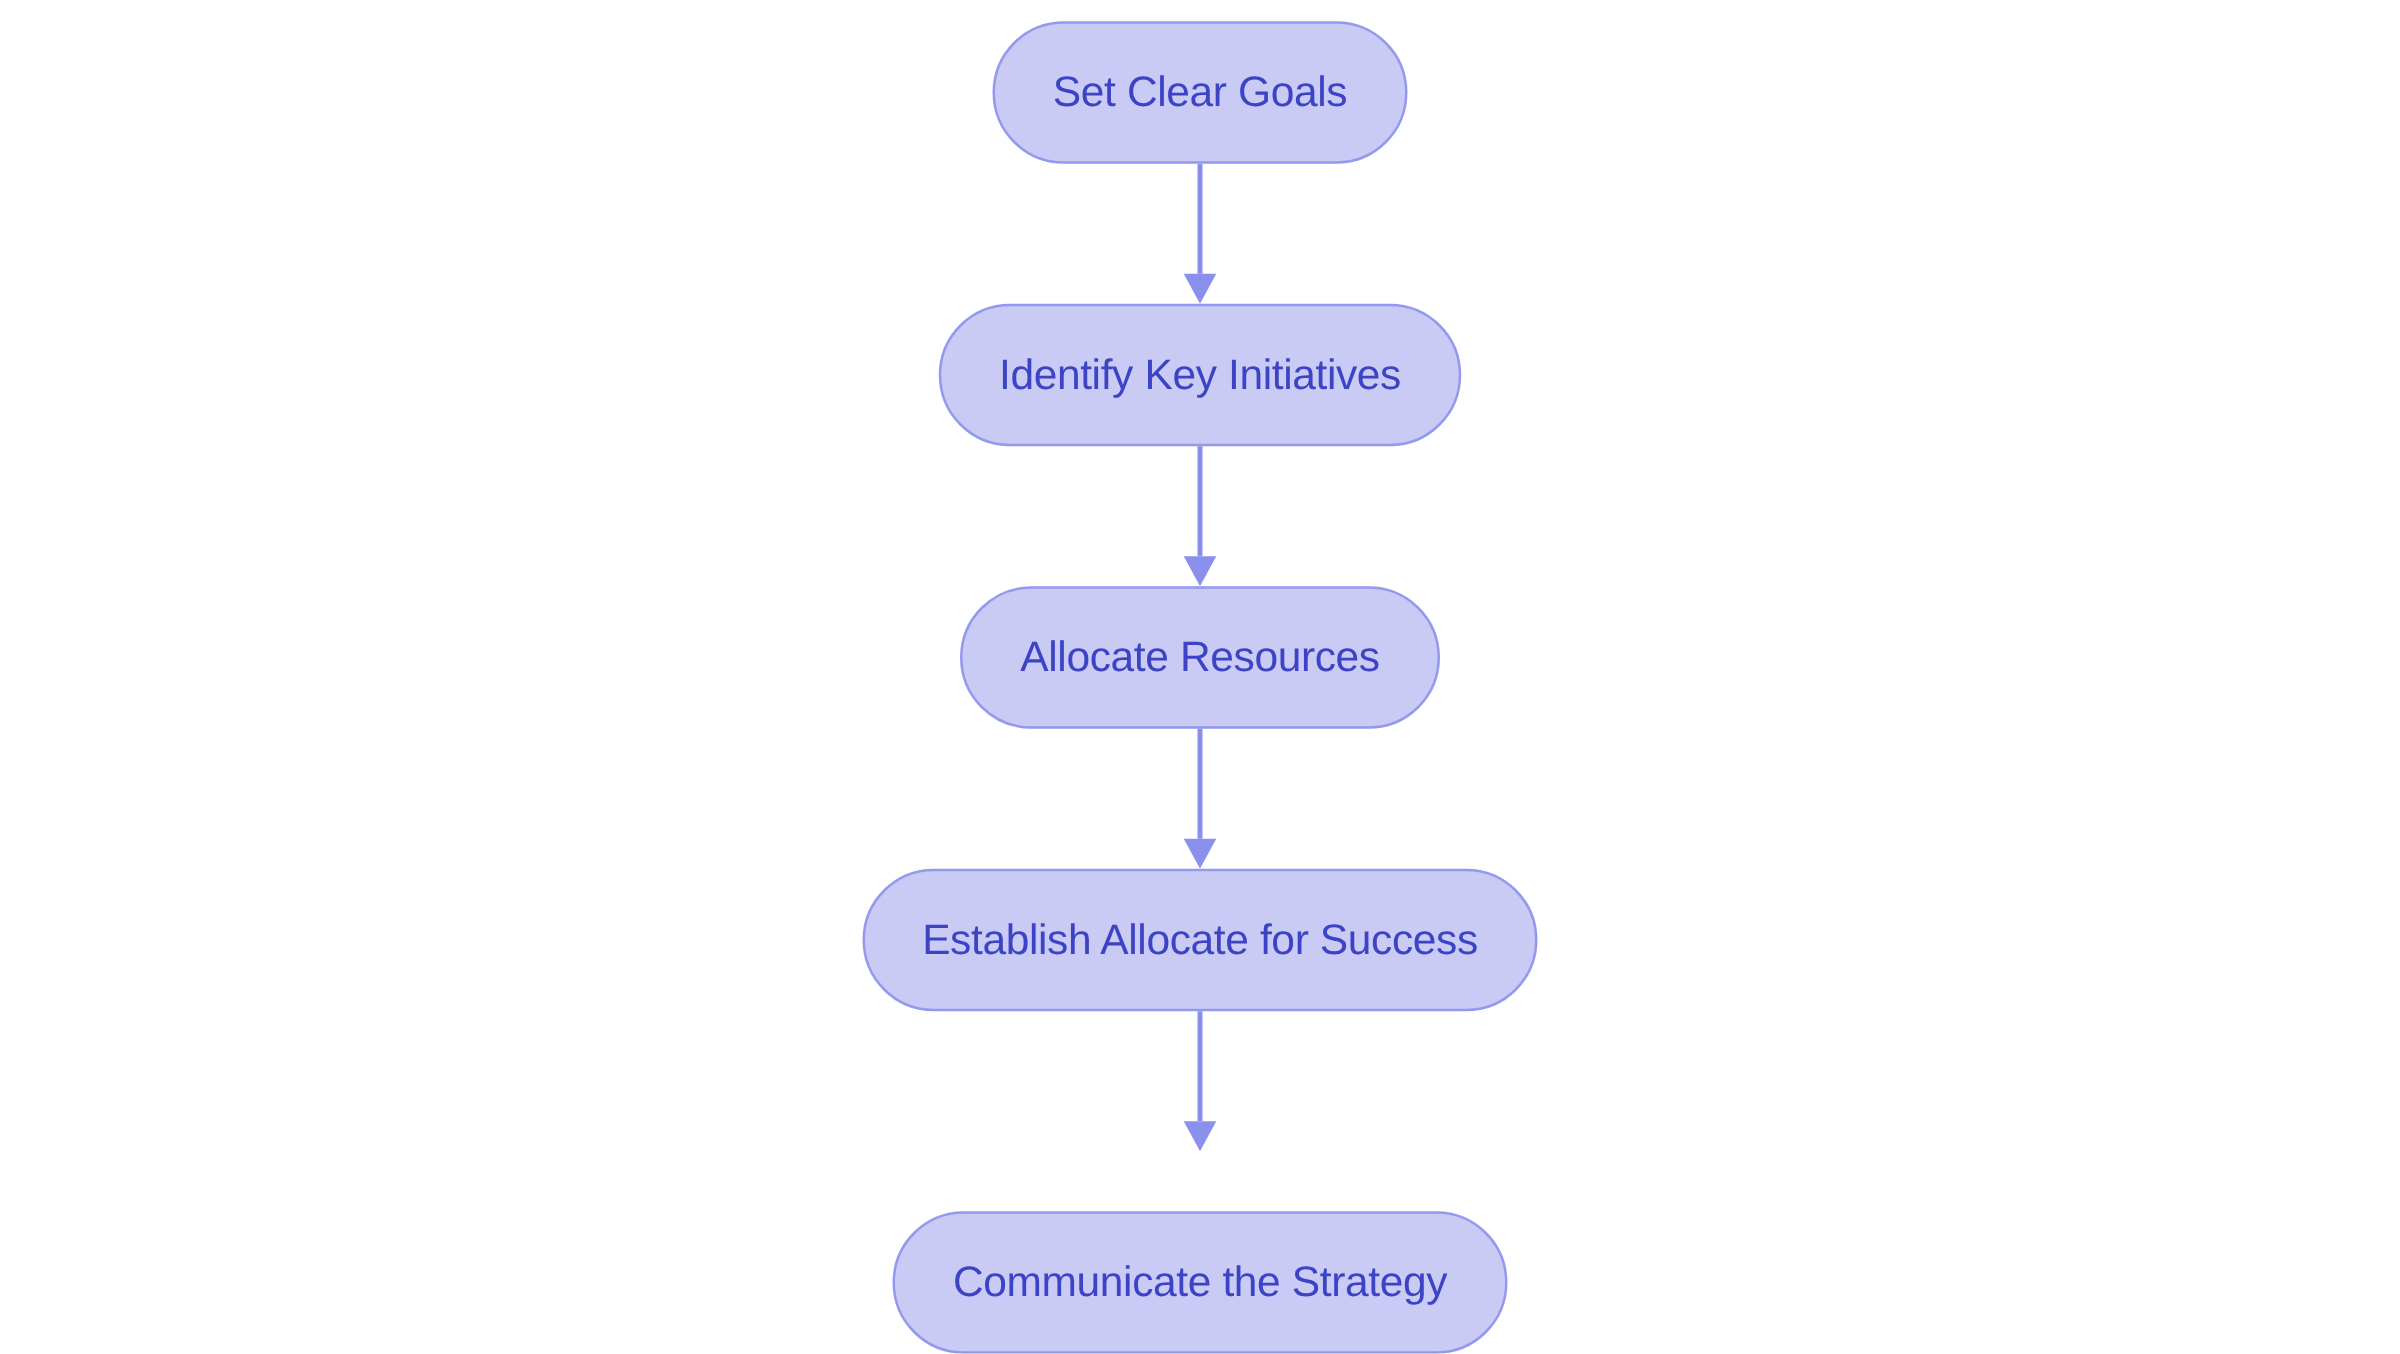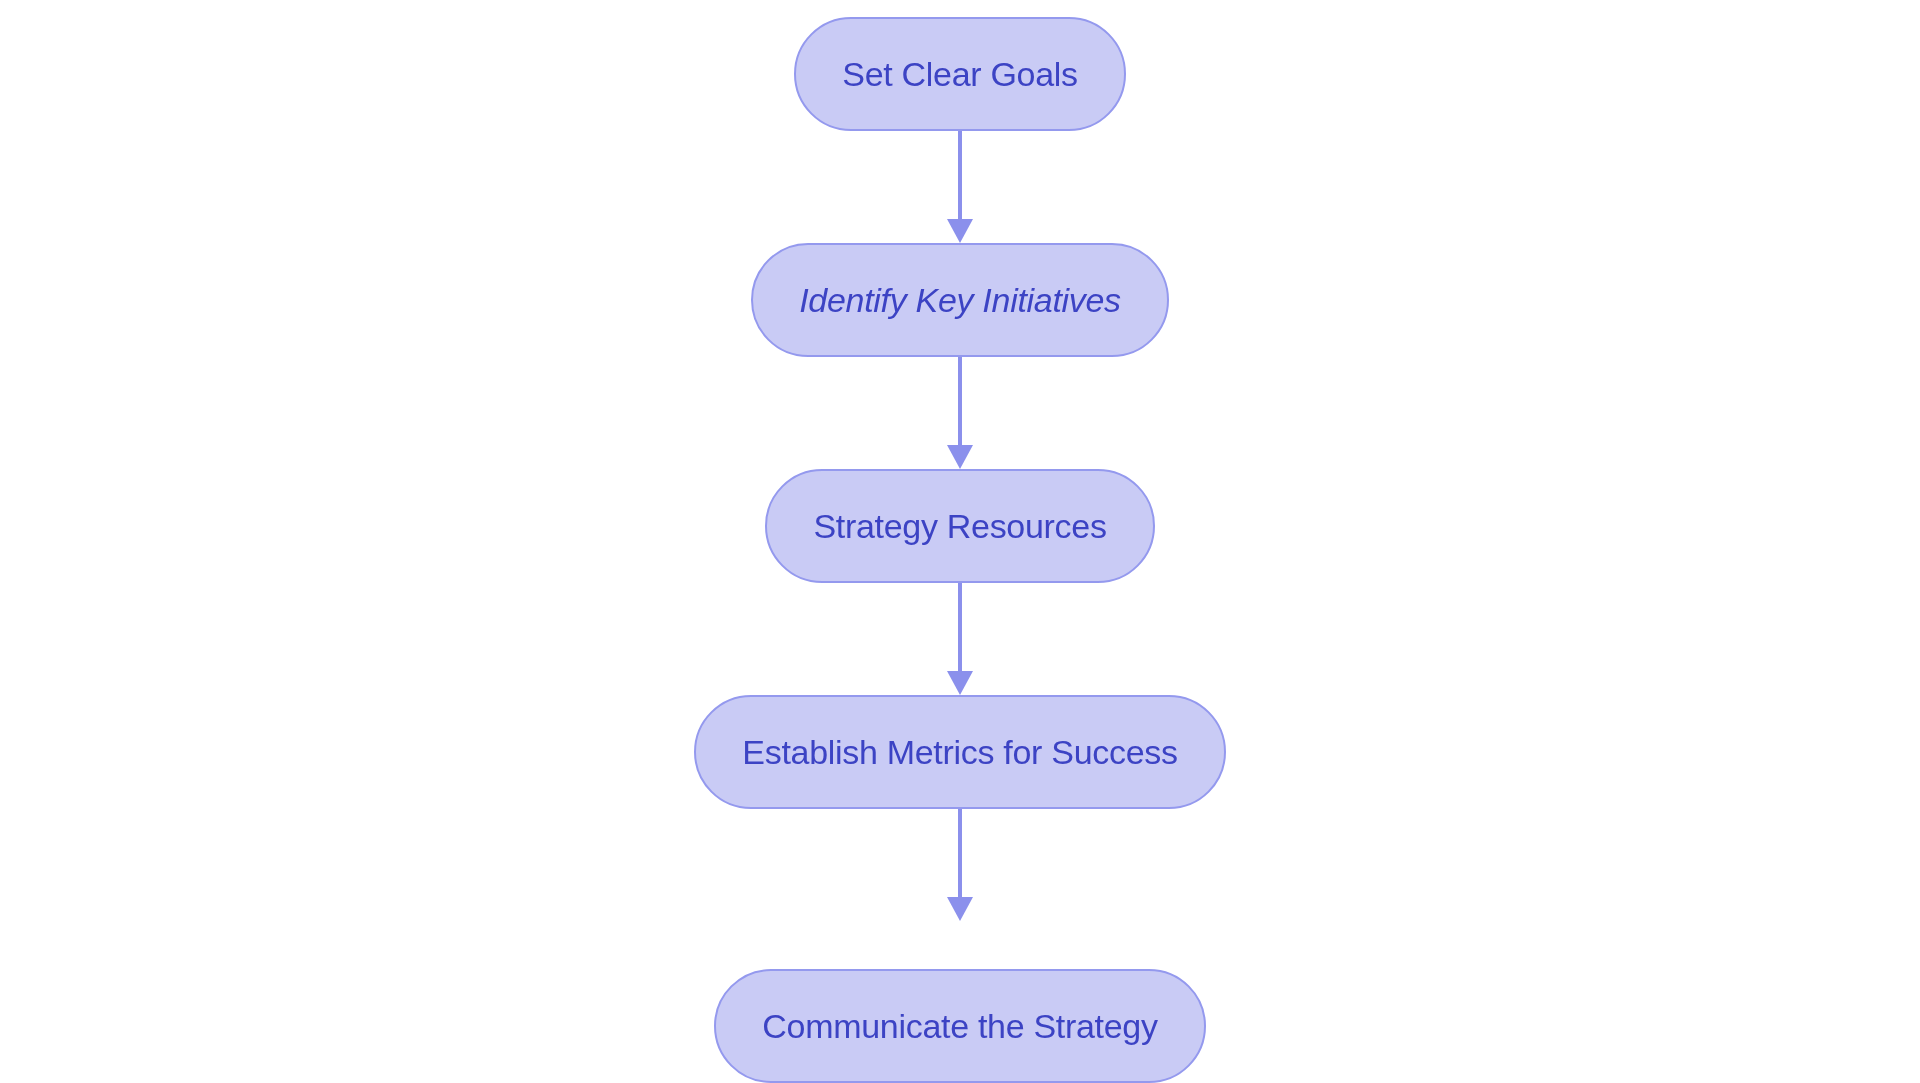--- a/index.html
+++ b/index.html
@@ -32,21 +32,21 @@
     display: flex;
     align-items: center;
     justify-content: center;
     font-size: 34px;
     letter-spacing: -0.3px;
     color: var(--text-color, #3c43c4);
     white-space: nowrap;
     cursor: default;
   }
   .node.n1 { min-width: 304px; }
-  .node.n2 { min-width: 390px; font-style: italic; }
+  .node.n2 { min-width: 390px; }
   .node.n3 { min-width: 358px; }
   .node.n4 { min-width: 496px; }
   .node.n5 { min-width: 474px; margin-top: 48px; }
   .arrow {
     height: 112px;
     width: 28px;
     display: flex;
     flex-direction: column;
     align-items: center;
     flex-shrink: 0;
@@ -76,28 +76,28 @@
     <div class="head"></div>
   </div>
 
   <div class="node n2">Identify Key Initiatives</div>
 
   <div class="arrow">
     <div class="shaft"></div>
     <div class="head"></div>
   </div>
 
-  <div class="node n3">Strategy Resources</div>
+  <div class="node n3">Allocate Resources</div>
 
   <div class="arrow">
     <div class="shaft"></div>
     <div class="head"></div>
   </div>
 
-  <div class="node n4">Establish Metrics for Success</div>
+  <div class="node n4">Establish Allocate for Success</div>
 
   <div class="arrow">
     <div class="shaft"></div>
     <div class="head"></div>
   </div>
 
   <div class="node n5">Communicate the Strategy</div>
 
 </div>
 

